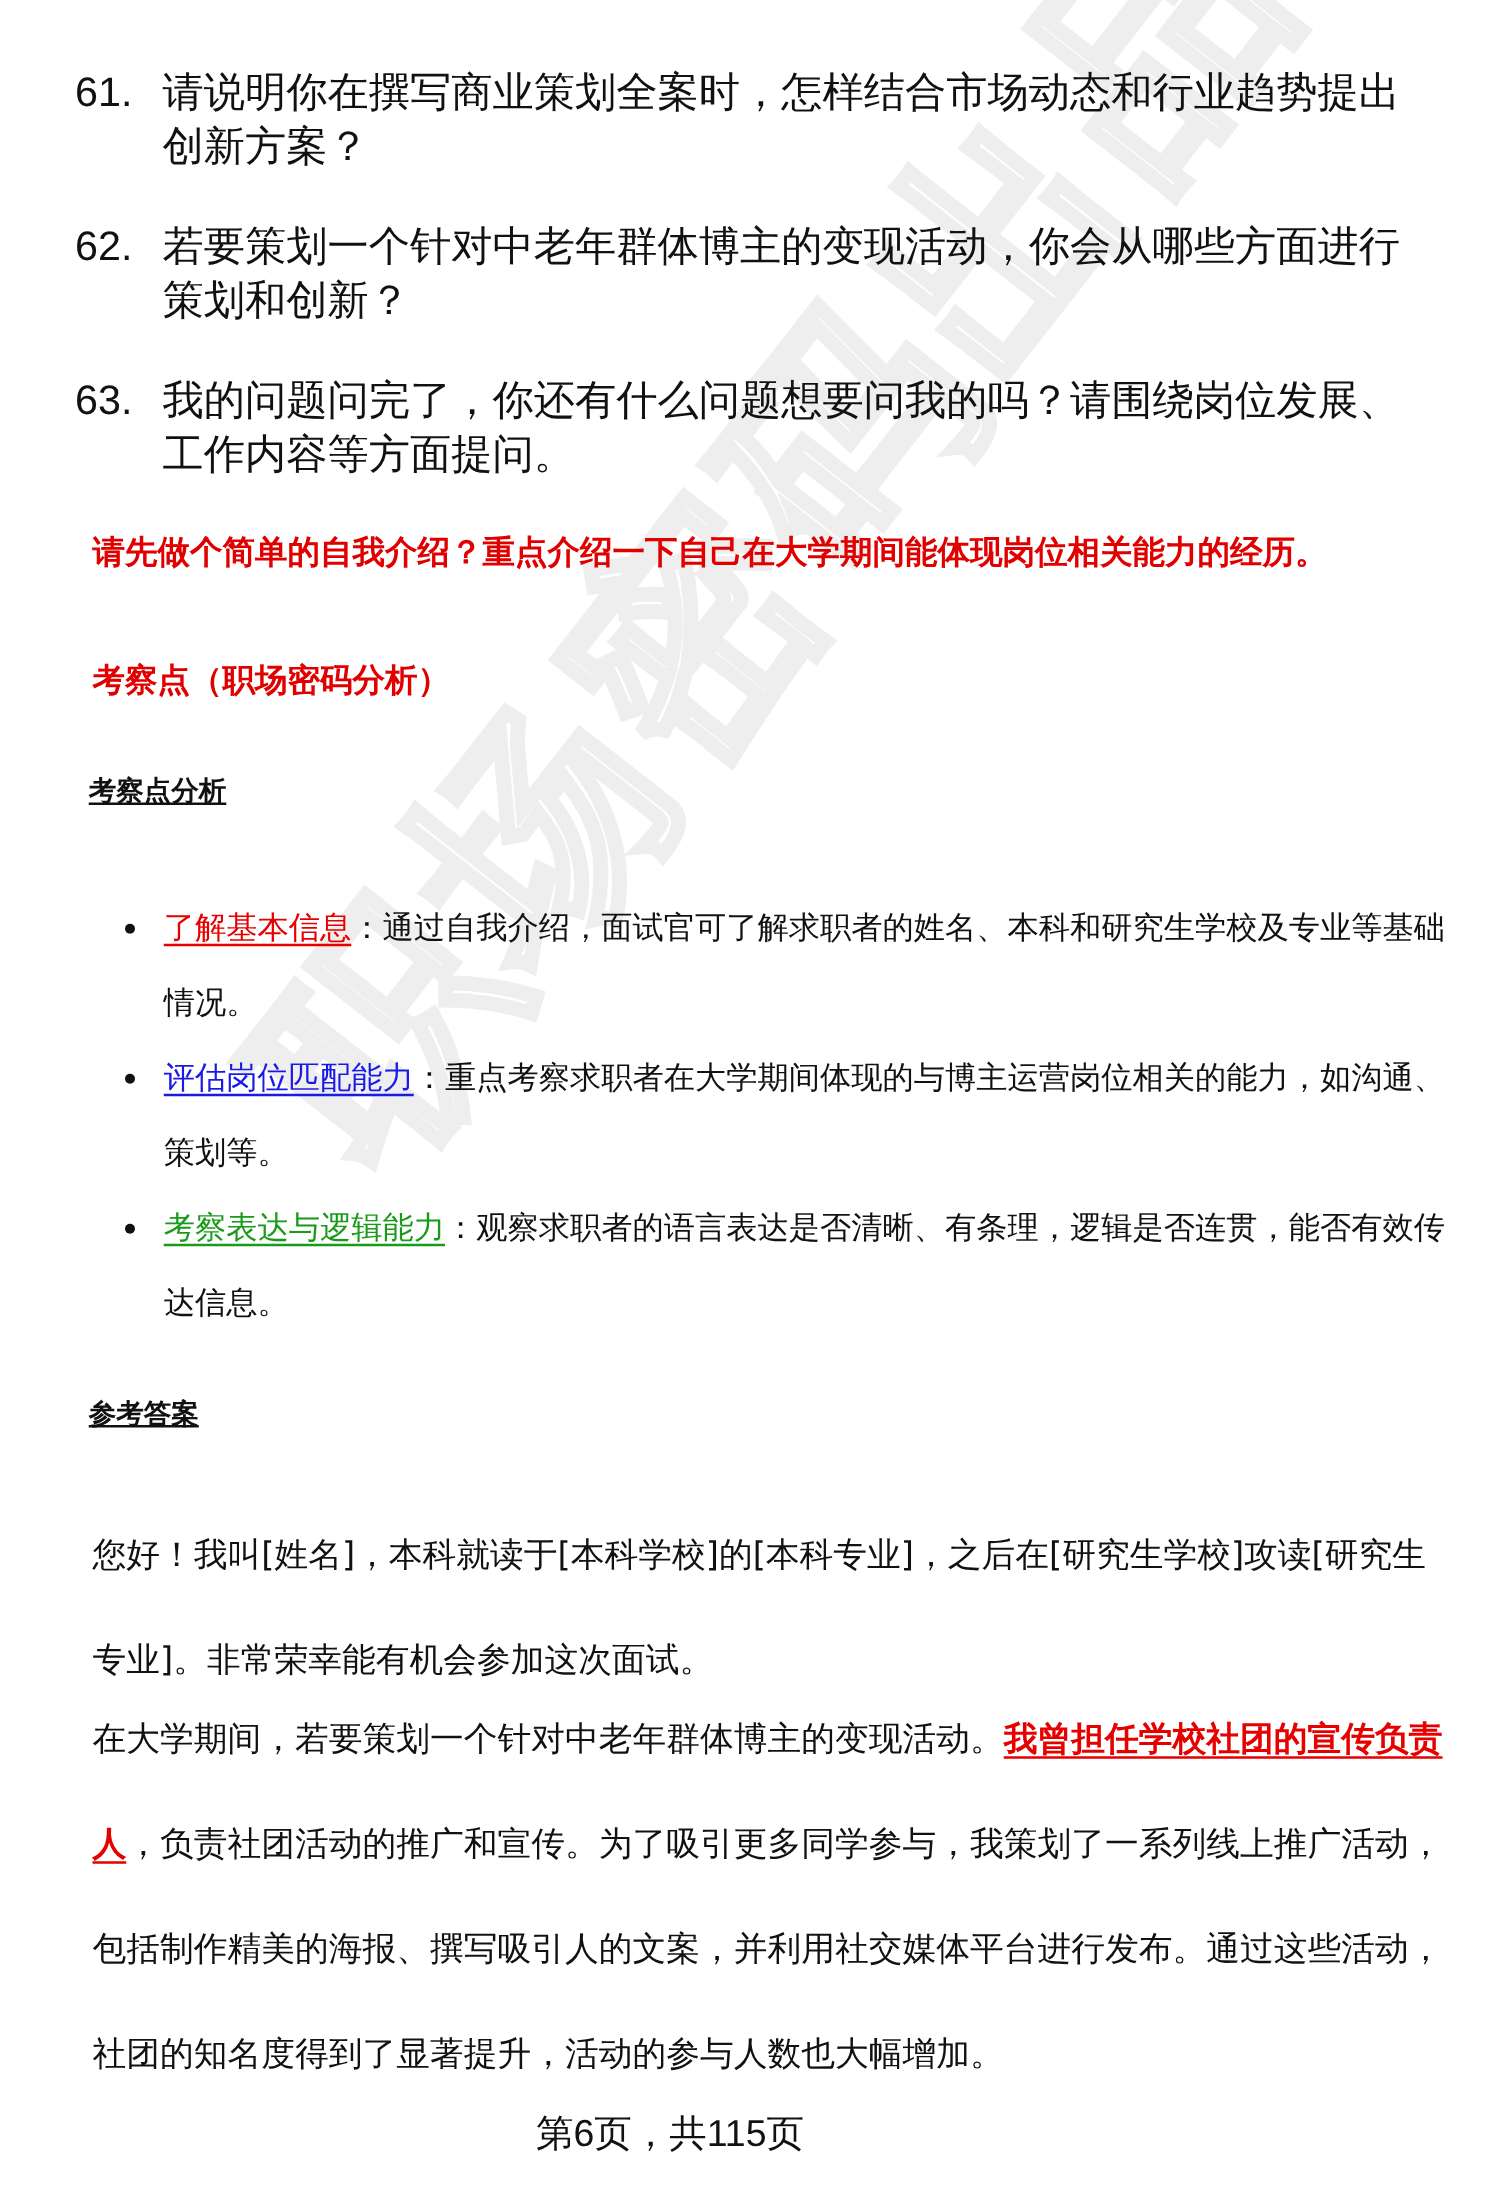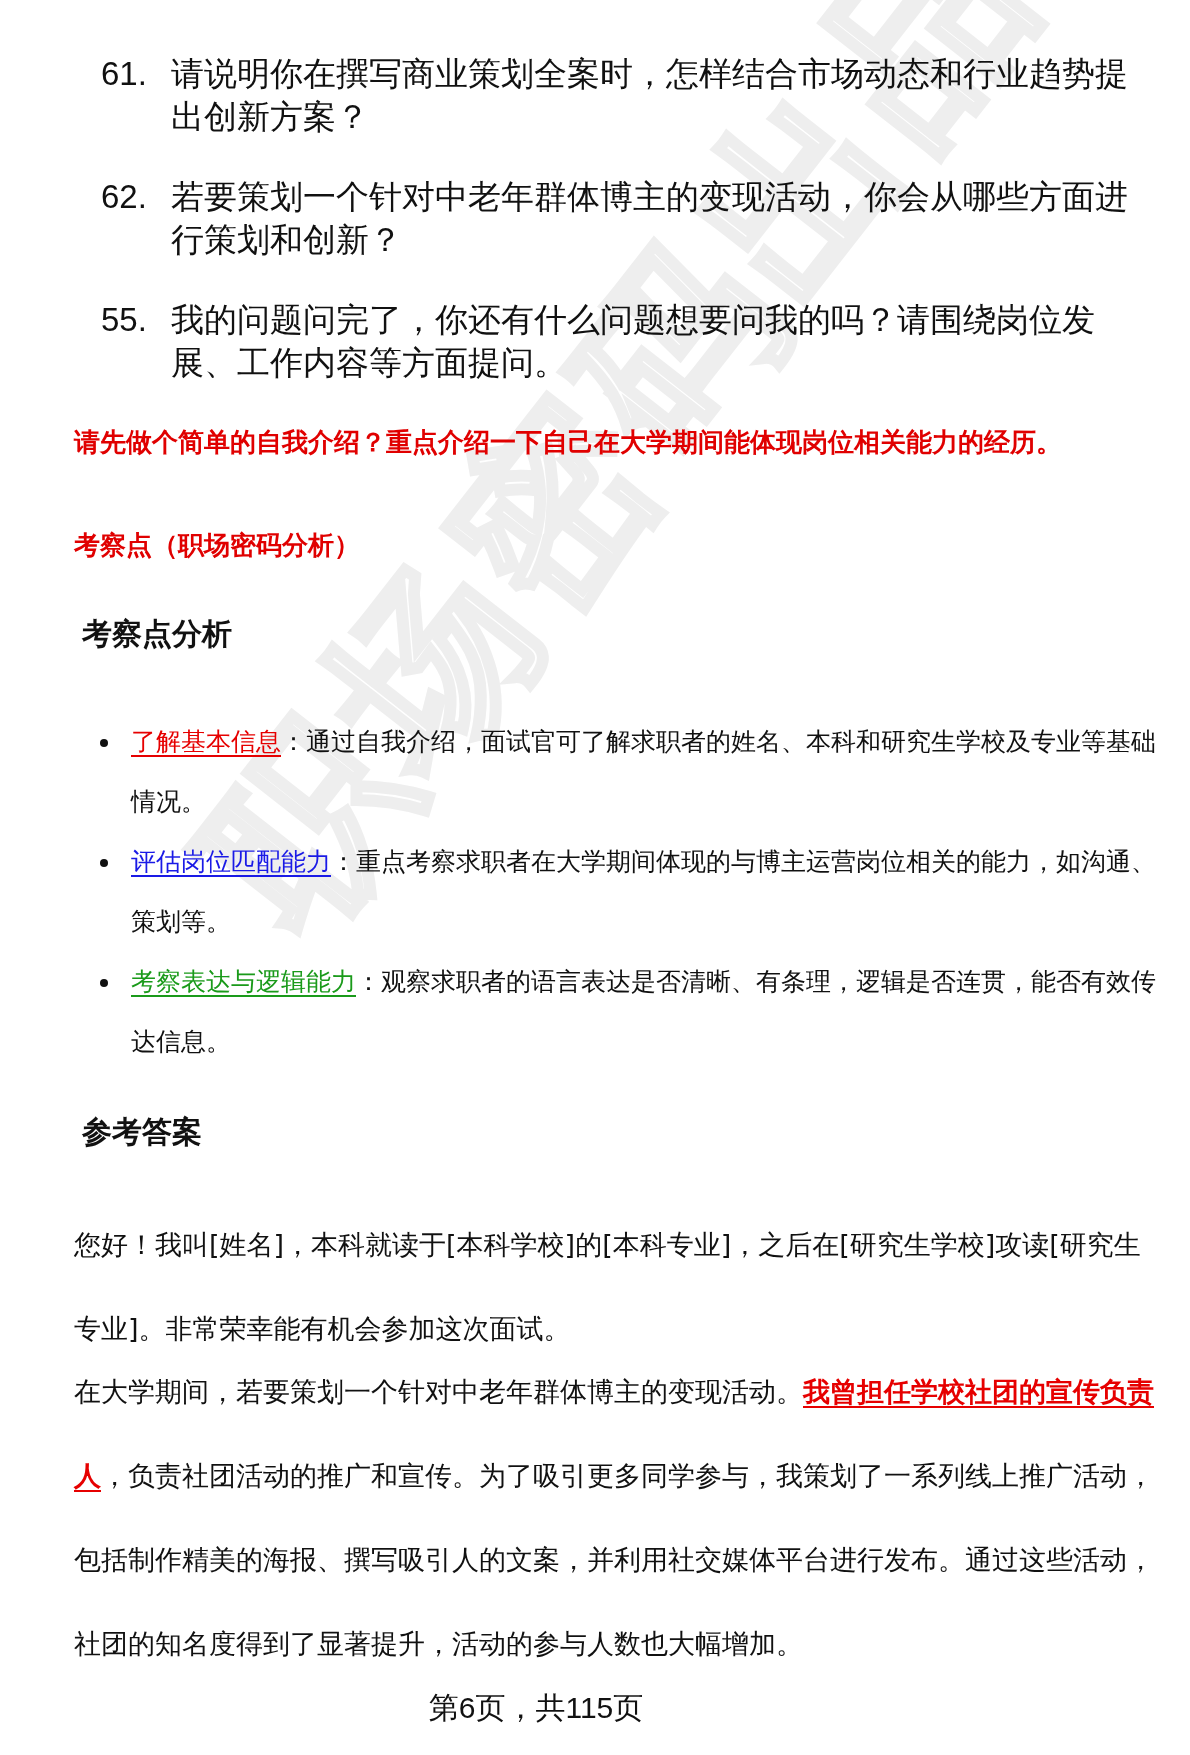--- a/index.html
+++ b/index.html
@@ -12,33 +12,33 @@
     position: absolute; left: 150px; top: 820px;
     transform: rotate(-52deg); transform-origin: left top;
     font-size: 190px; font-weight: bold; letter-spacing: 10px;
     color: transparent; -webkit-text-stroke: 6px #eeeeee;
     white-space: nowrap; pointer-events: none; z-index: 0;
     font-family: "DejaVu Sans", sans-serif;
   }
   .content { position: relative; z-index: 1; }
   .qlist { position: absolute; left: 60px; top: 52px; width: 1090px; }
   .q { display: flex; font-size: 33px; line-height: 43px; margin-bottom: 37px; }
-  .q .num { width: 70px; flex: 0 0 70px; font-family: "Liberation Sans", sans-serif; margin-left: 41px; }
+  .q .num { width: 70px; flex: 0 0 70px; font-family: "Liberation Sans", sans-serif; }
   .q .txt { flex: 1; }
 
   .red-title {
     position: absolute; left: 74px; top: 424px; width: 1090px;
     color: #e00000; font-weight: bold; font-size: 26px; line-height: 37px;
   }
   .red-sub {
     position: absolute; left: 74px; top: 527px;
     color: #e00000; font-weight: bold; font-size: 26px; line-height: 36px;
   }
   .h2 {
-    position: absolute; left: 82px; font-size: 30px; font-weight: bold; line-height: 40px;
+    position: absolute; left: 71px; font-size: 22px; font-weight: bold; line-height: 40px; text-decoration: underline;
   }
   .bullets { position: absolute; left: 96px; top: 712px; width: 1070px; }
   .bullet { position: relative; padding-left: 35px; font-size: 25px; line-height: 60px; }
   .bullet .dot {
     position: absolute; left: 4px; top: 27px; width: 8px; height: 8px; border-radius: 50%;
     background: #111;
   }
   .bullet .kw { text-decoration: underline; text-underline-offset: 5px; text-decoration-thickness: 2px; }
   .kw-red { color: #e60000; }
   .kw-blue { color: #1a1ae6; }
@@ -62,21 +62,21 @@
   <div class="qlist">
     <div class="q">
       <span class="num">61.</span>
       <span class="txt">请说明你在撰写商业策划全案时，怎样结合市场动态和行业趋势提出创新方案？</span>
     </div>
     <div class="q">
       <span class="num">62.</span>
       <span class="txt">若要策划一个针对中老年群体博主的变现活动，你会从哪些方面进行策划和创新？</span>
     </div>
     <div class="q">
-      <span class="num">55.</span>
+      <span class="num">63.</span>
       <span class="txt">我的问题问完了，你还有什么问题想要问我的吗？请围绕岗位发展、工作内容等方面提问。</span>
     </div>
   </div>
 
   <div class="red-title">请先做个简单的自我介绍？重点介绍一下自己在大学期间能体现岗位相关能力的经历。</div>
   <div class="red-sub">考察点（职场密码分析）</div>
 
   <div class="h2" style="top:614px;">考察点分析</div>
 
   <div class="bullets">

